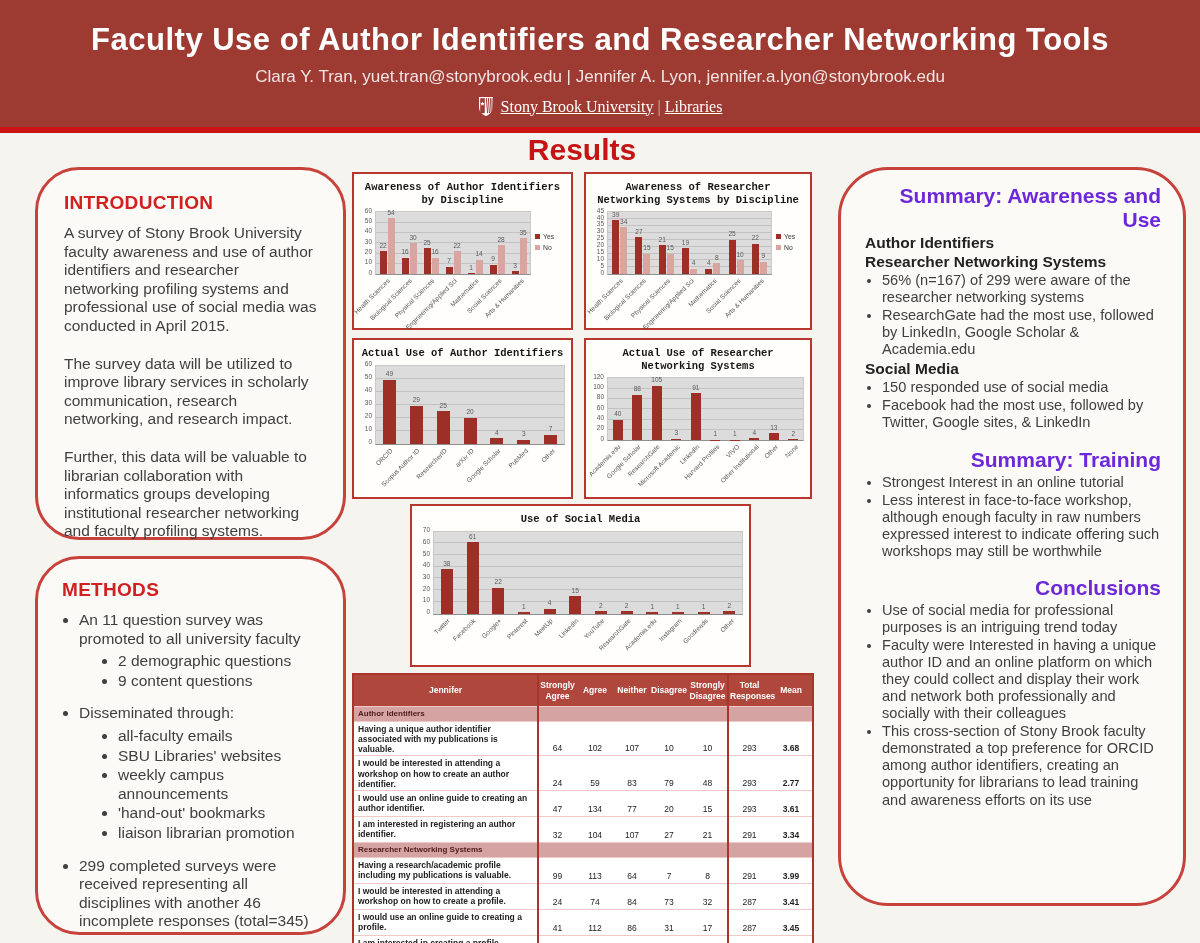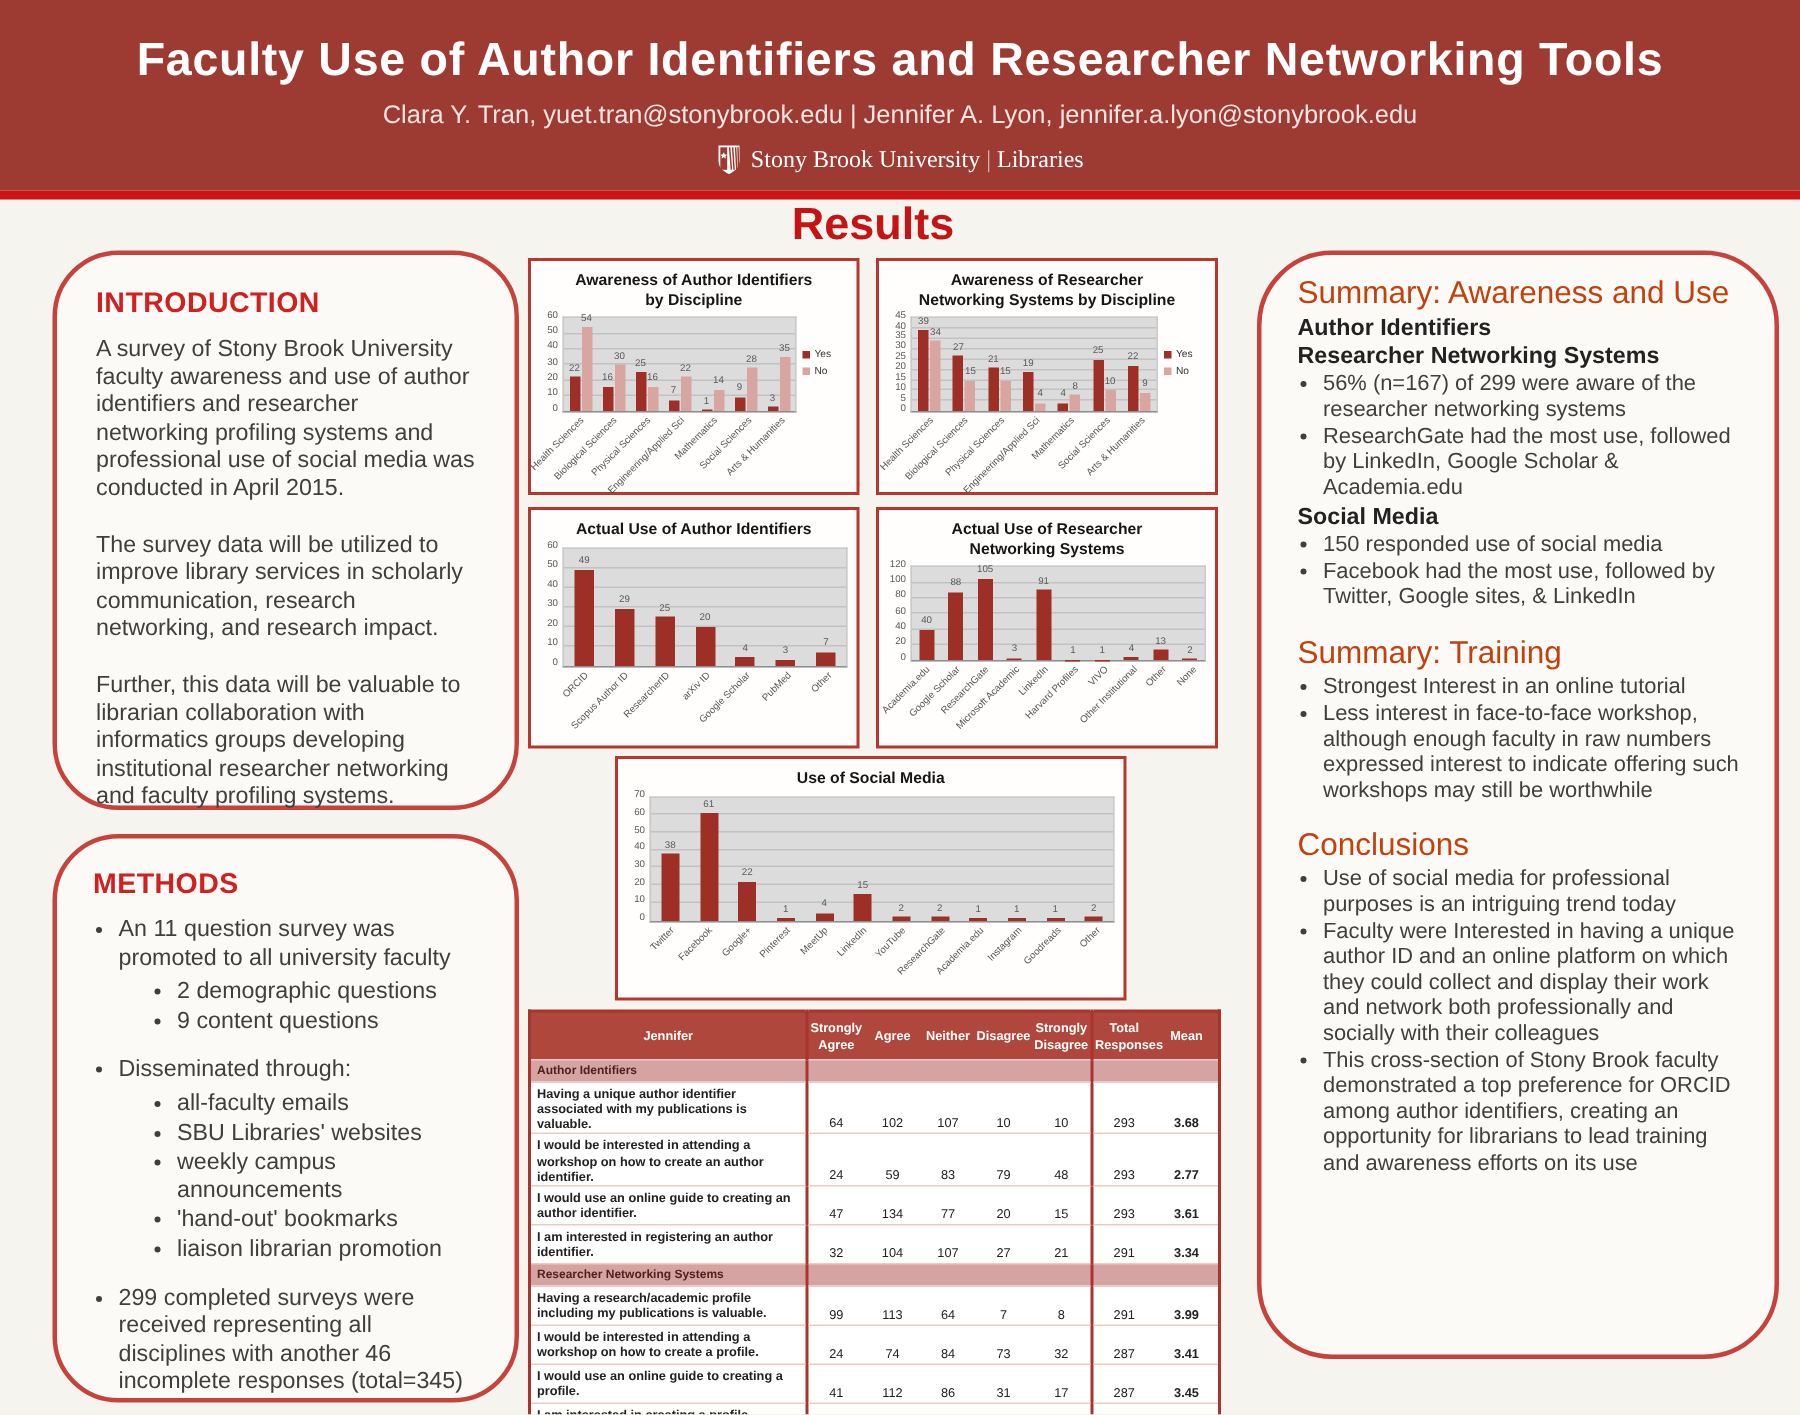--- a/index.html
+++ b/index.html
@@ -3,21 +3,21 @@
 <meta charset="utf-8">
 <style>
   html,body{margin:0;padding:0;background:#e8e7e2;}
   .poster{position:relative;width:1200px;height:943px;background:#f5f4ef;
           font-family:"Liberation Sans",sans-serif;overflow:hidden;}
 
   
   .hdr{position:absolute;left:0;top:0;width:1200px;height:127px;background:#9d3a32;color:#fff;text-align:center;}
   .hdr h1{margin:0;padding-top:22px;font-size:31px;font-weight:bold;letter-spacing:.5px;}
   .hdr .authors{margin-top:9px;font-size:17px;color:#f3e4e2;}
-  .logo-row{margin-top:9px;display:flex;align-items:center;justify-content:center;gap:7px;}
+  .logo-row{margin-top:9px;display:flex;align-items:center;justify-content:center;gap:7px;text-decoration:underline;}
   .logo-text{font-family:"Liberation Serif",serif;font-size:16px;color:#fff;}
   .logo-text .sep{color:#d8b7b3;padding:0 4px;}
   .accent{position:absolute;left:0;top:127px;width:1200px;height:6px;background:#cc1414;}
 
   .results-title{position:absolute;left:352px;top:133px;width:460px;text-align:center;
                  font-size:30px;font-weight:bold;color:#c61414;}
 
   
   .rbox{position:absolute;border:3px solid #c8423c;border-radius:44px;background:#fbfaf6;box-sizing:border-box;}
   .box-intro{left:35px;top:167px;width:311px;height:373px;padding:18px 26px;}
@@ -27,35 +27,35 @@
   .rbox h2{margin:4px 0 10px 0;font-size:19px;font-weight:bold;color:#d02020;letter-spacing:.3px;}
   .box-intro p{margin:0 0 19px 0;font-size:15.5px;line-height:1.2;color:#3f3f3f;}
 
   .box-methods ul{margin:0;padding-left:17px;color:#3f3f3f;}
   .box-methods li{font-size:15.5px;line-height:1.2;margin-bottom:4px;}
   .box-methods ul.subs{padding-left:56px;margin:2px 0 14px 0;}
   .box-methods ul.subs li{margin-bottom:1px;}
   .m-group{margin-bottom:12px;}
 
   
-  .box-right .sec-h{font-size:21px;font-weight:normal;color:#c2410c;margin:0 0 2px 0;}
+  .box-right .sec-h{font-size:21px;font-weight:bold;color:#6d28d9;margin:0 0 2px 0;text-align:right;}
   .box-right .gap{margin-top:16px;}
   .box-right .sub-h{font-size:15.5px;font-weight:bold;color:#222;margin:1px 0 1px 0;}
   .box-right ul{margin:0 0 2px 0;padding-left:17px;color:#3f3f3f;}
   .box-right li{font-size:14.6px;line-height:1.17;margin-bottom:1px;}
 
   
   .chart-box{position:absolute;background:#fffefc;border:2px solid #b9362e;box-sizing:border-box;}
   #chart0{left:352px;top:172px;width:221px;height:158px;}
   #chart1{left:584px;top:172px;width:228px;height:158px;}
   #chart2{left:352px;top:338px;width:221px;height:161px;}
   #chart3{left:584px;top:338px;width:228px;height:161px;}
   #chart4{left:410px;top:504px;width:341px;height:163px;}
 
-  .c-title{margin-top:7px;font-size:10.5px;font-weight:bold;text-align:center;line-height:1.2;color:#161616;}
+  .c-title{margin-top:7px;font-size:10.5px;font-weight:bold;text-align:center;line-height:1.2;color:#161616;font-family:Liberation Mono, monospace;}
   .c-body{display:flex;align-items:flex-start;margin-top:5px;padding:0 6px 0 4px;}
   .c-ylab{position:relative;width:17px;flex:none;}
   .c-ylab span{position:absolute;right:3px;font-size:6.5px;color:#595959;line-height:1;}
   .c-main{flex:1;min-width:0;}
   .c-plot{position:relative;background:#dcdcdc;border:1px solid #c9c9c9;border-bottom:1px solid #8f8f8f;}
   .c-grid{position:absolute;left:0;right:0;height:1px;background:#c2c2c2;}
   .c-groups{position:absolute;left:0;top:0;right:0;bottom:0;display:flex;align-items:flex-end;}
   .c-group{flex:1;height:100%;display:flex;align-items:flex-end;justify-content:center;gap:1px;}
   .c-barw{position:relative;height:100%;display:flex;align-items:flex-end;justify-content:center;}
   .c-bar{width:100%;}

